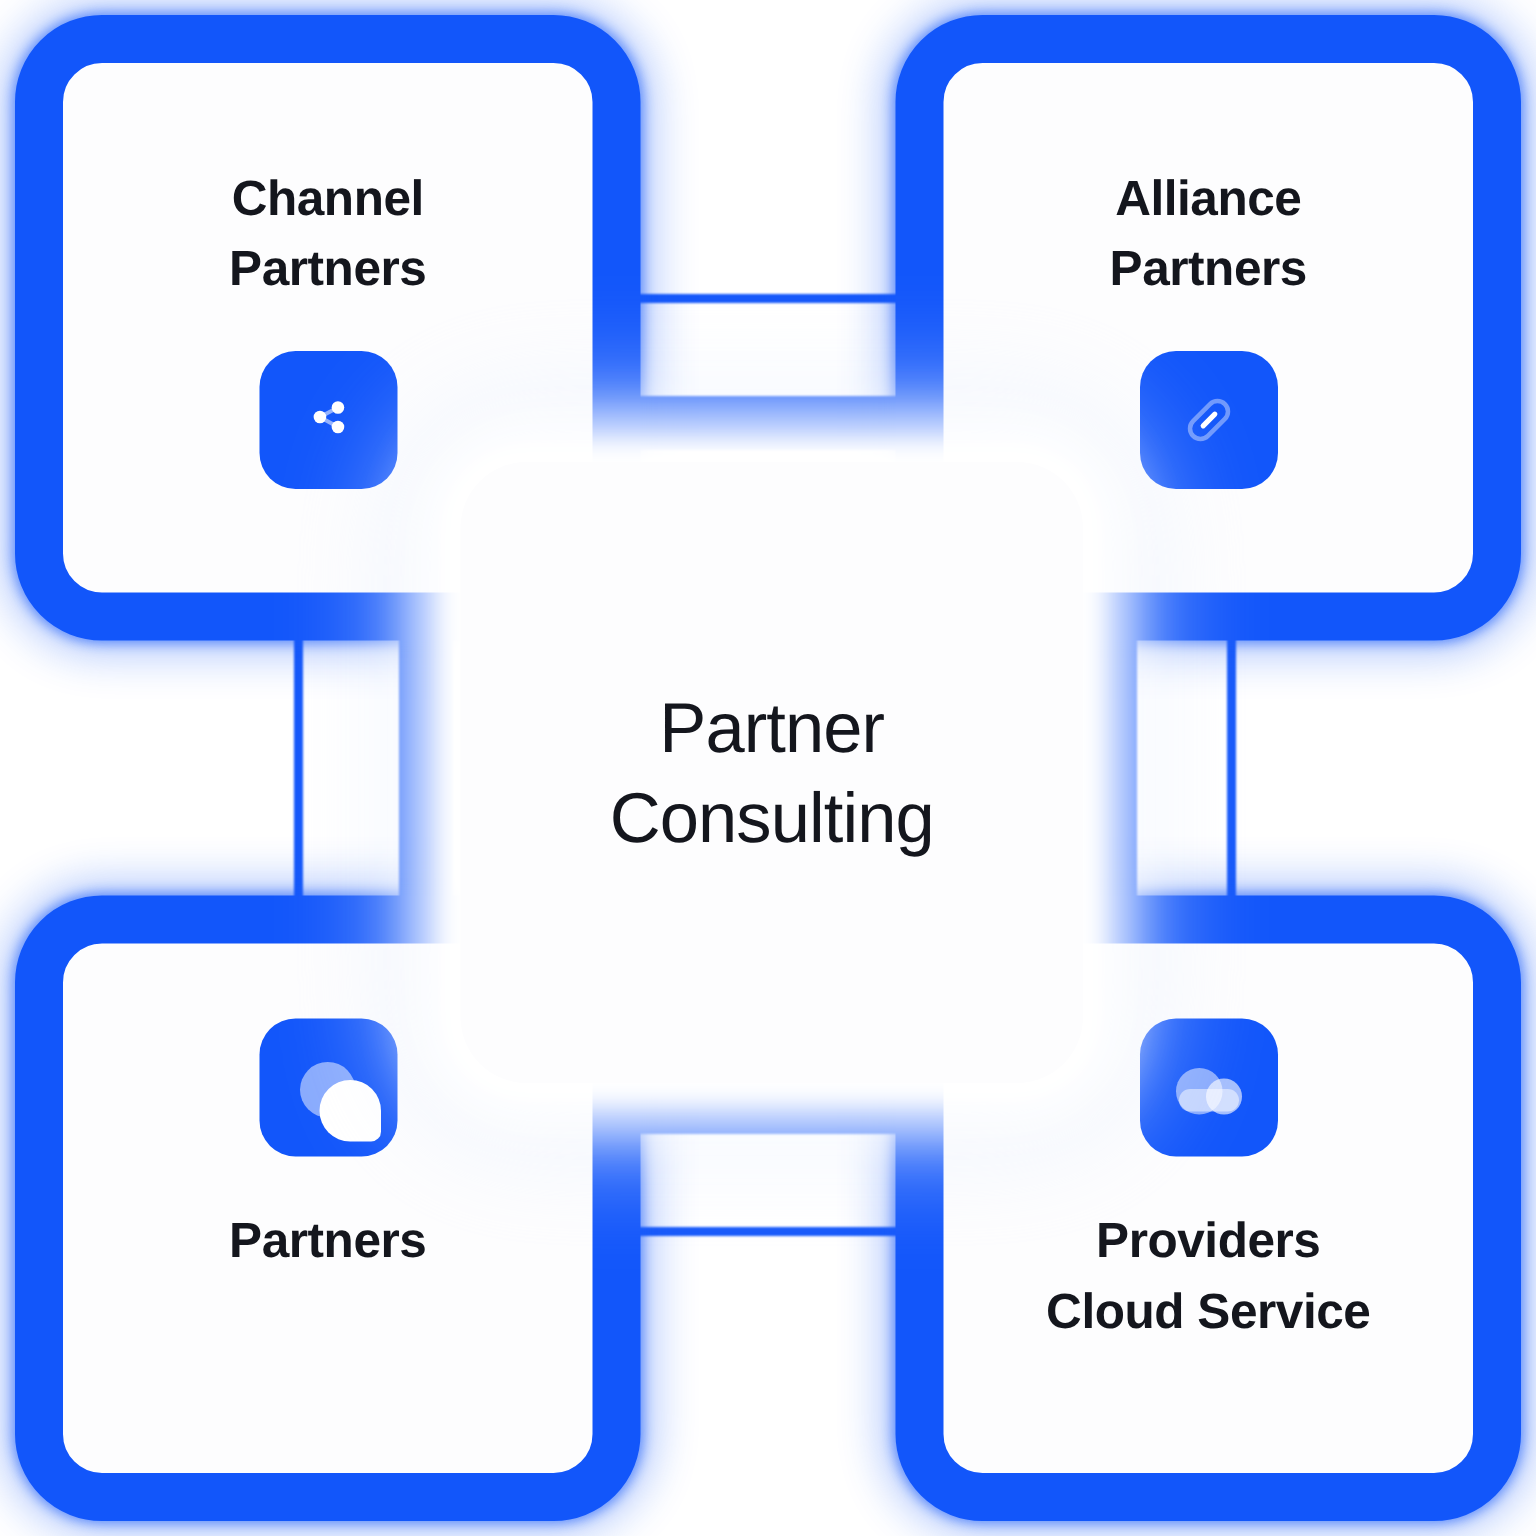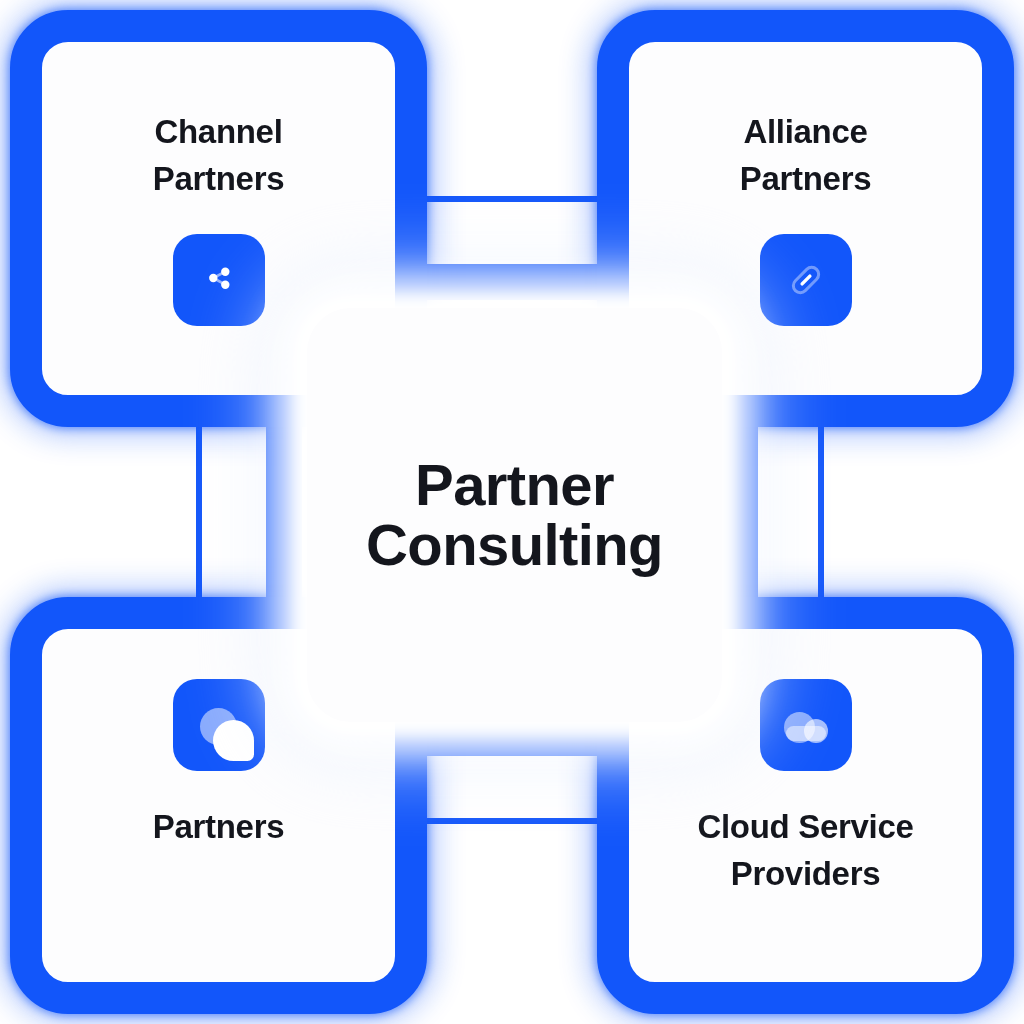--- a/index.html
+++ b/index.html
@@ -69,21 +69,21 @@
   
   .center-card{
     position:absolute;left:307px;top:308px;width:415px;height:414px;
     background:var(--card-bg);border-radius:44px;z-index:4;
     display:flex;align-items:center;justify-content:center;
     box-shadow:0 0 14px 10px rgba(255,255,255,0.98),
                0 0 36px 28px rgba(255,255,255,0.92),
                0 0 72px 48px rgba(235,242,255,0.55);
   }
   .center-title{
-    text-align:center;font-size:58px;line-height:60px;font-weight:700;
+    text-align:center;font-size:47px;line-height:60px;font-weight:400;
     letter-spacing:-0.6px;color:var(--text);
   }
   .center-title span{display:block;}
 </style>
 </head>
 <body>
 
 <div class="canvas">
 
   <div class="connector-rect"></div>
@@ -134,22 +134,22 @@
 
   <div class="node pos-br content-bottom">
     <div class="icon-badge">
       <div style="position:absolute;inset:0;">
         <div class="cloud-main"></div>
         <div class="cloud-right"></div>
         <div class="cloud-base"></div>
       </div>
     </div>
     <div class="node-title">
+      <span>Providers</span>
       <span>Cloud Service</span>
-      <span>Providers</span>
     </div>
   </div>
 
   <div class="center-card">
     <div class="center-title">
       <span>Partner</span>
       <span>Consulting</span>
     </div>
   </div>
 

